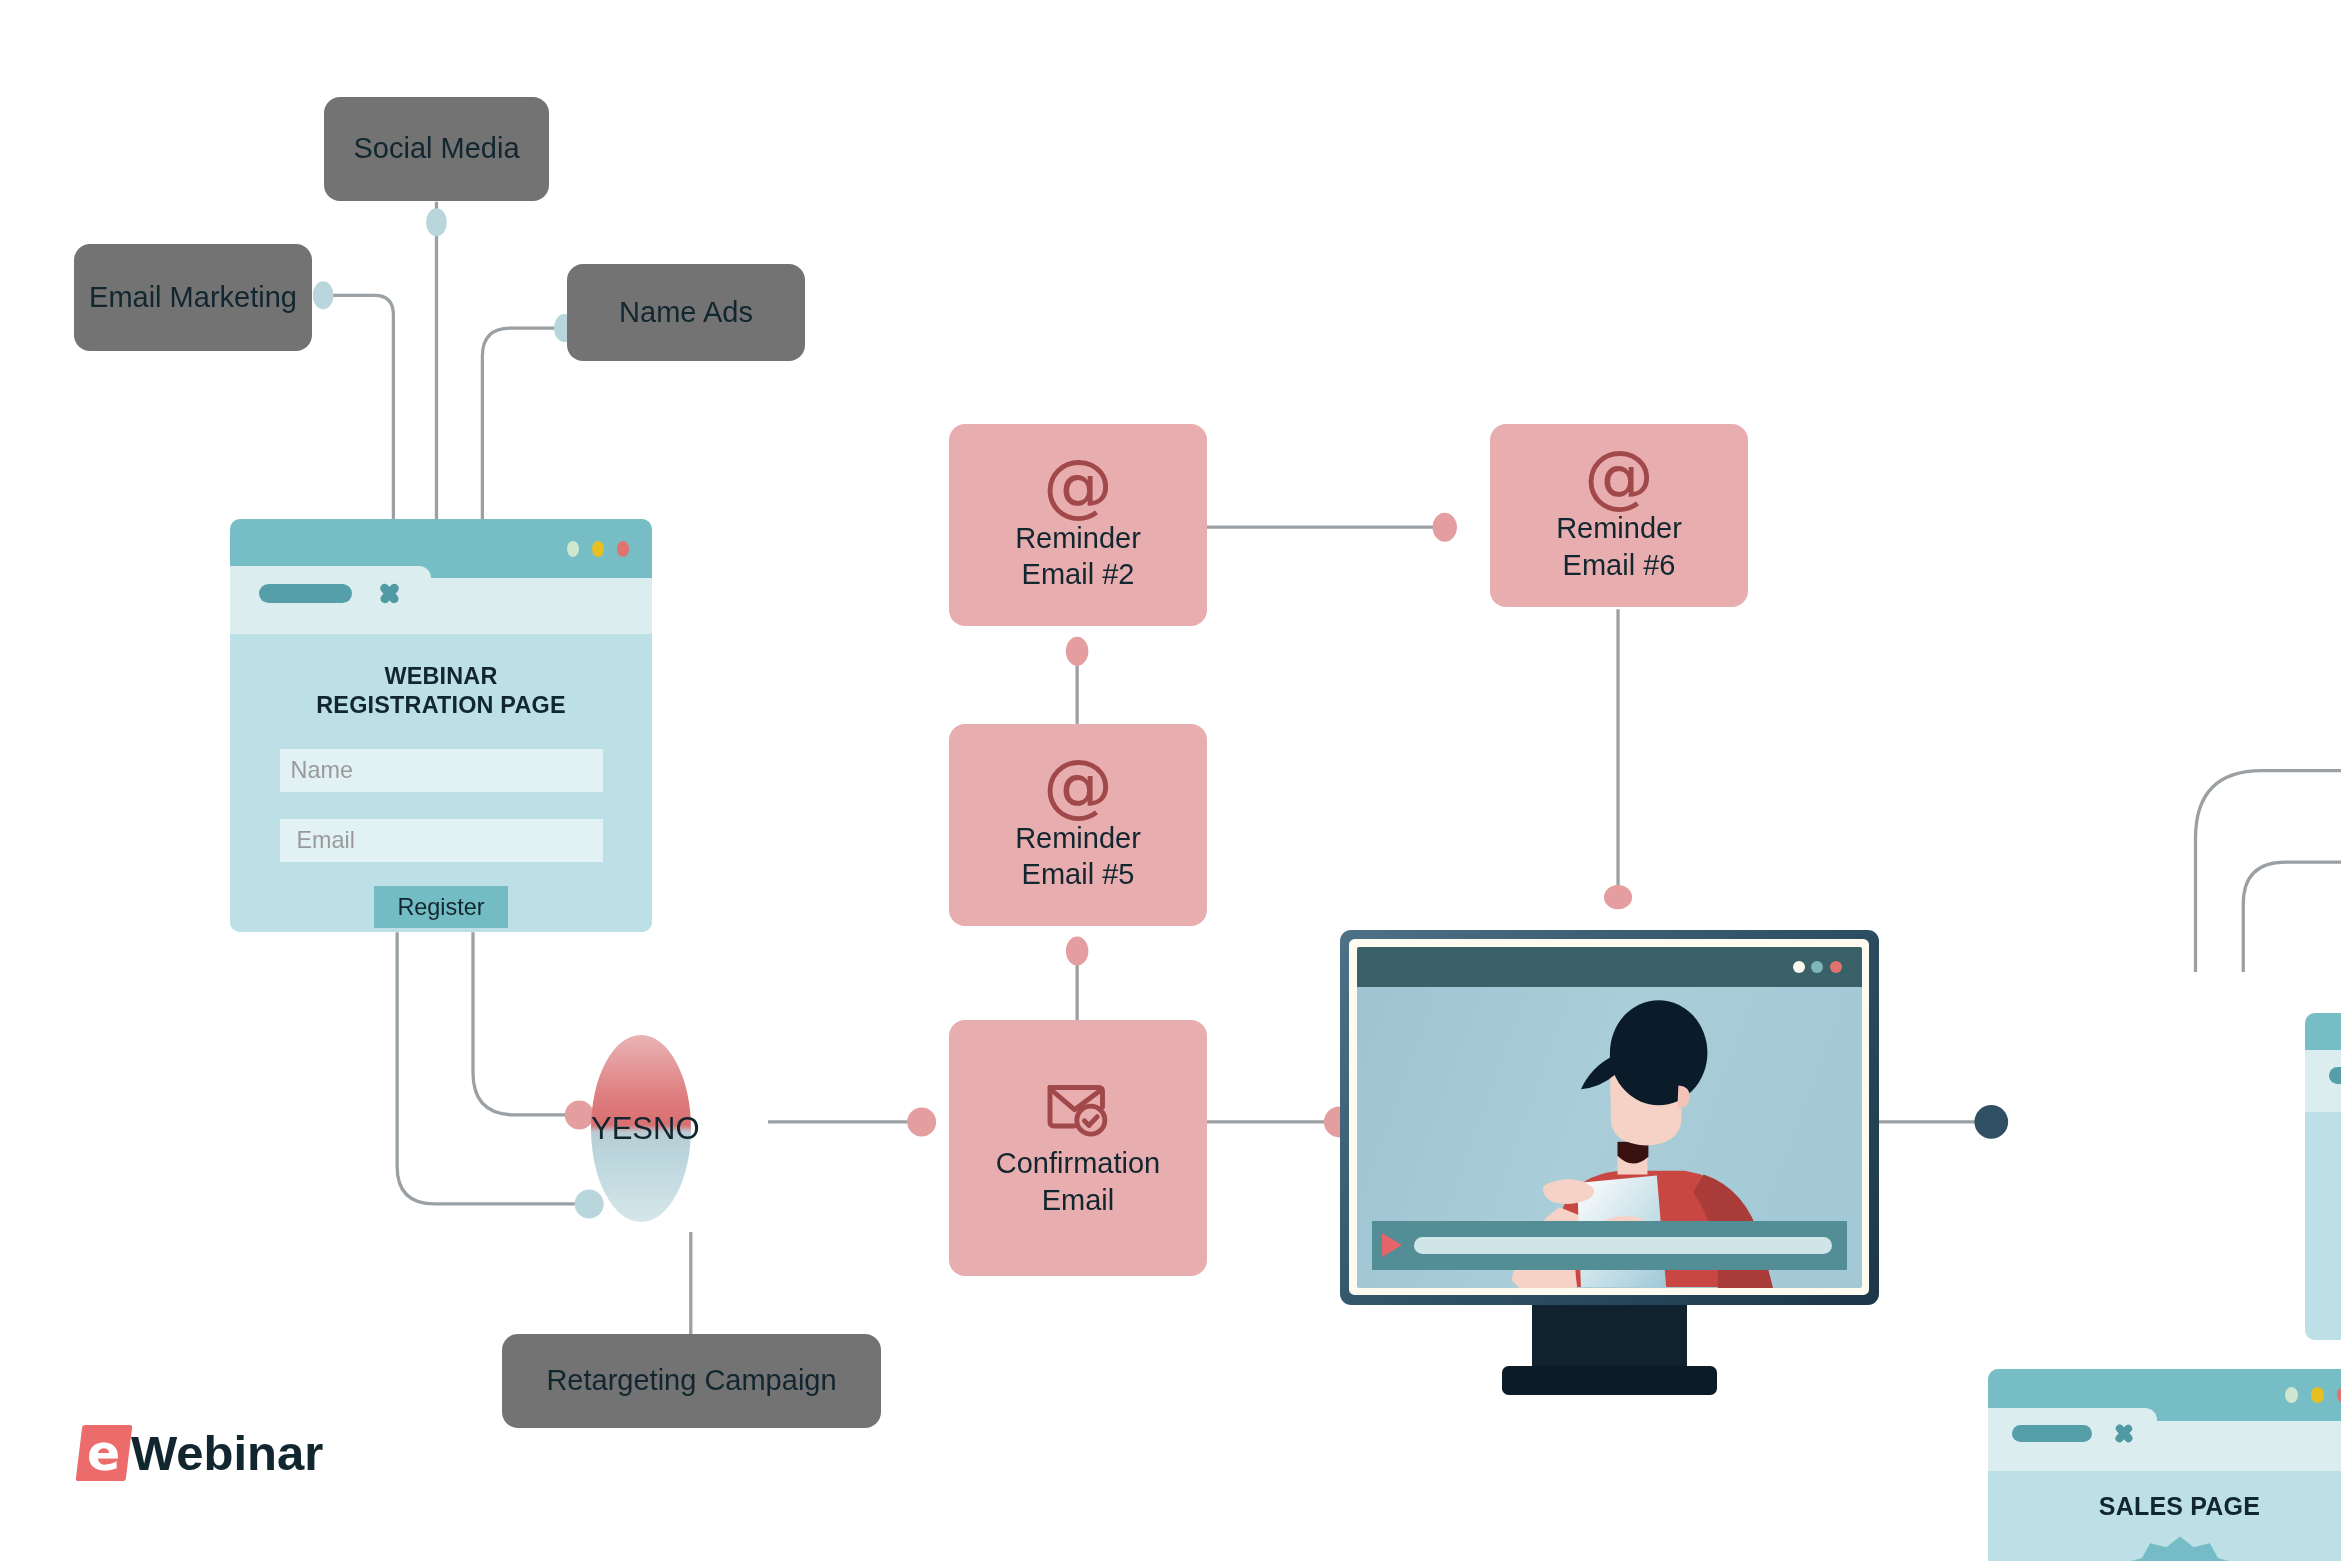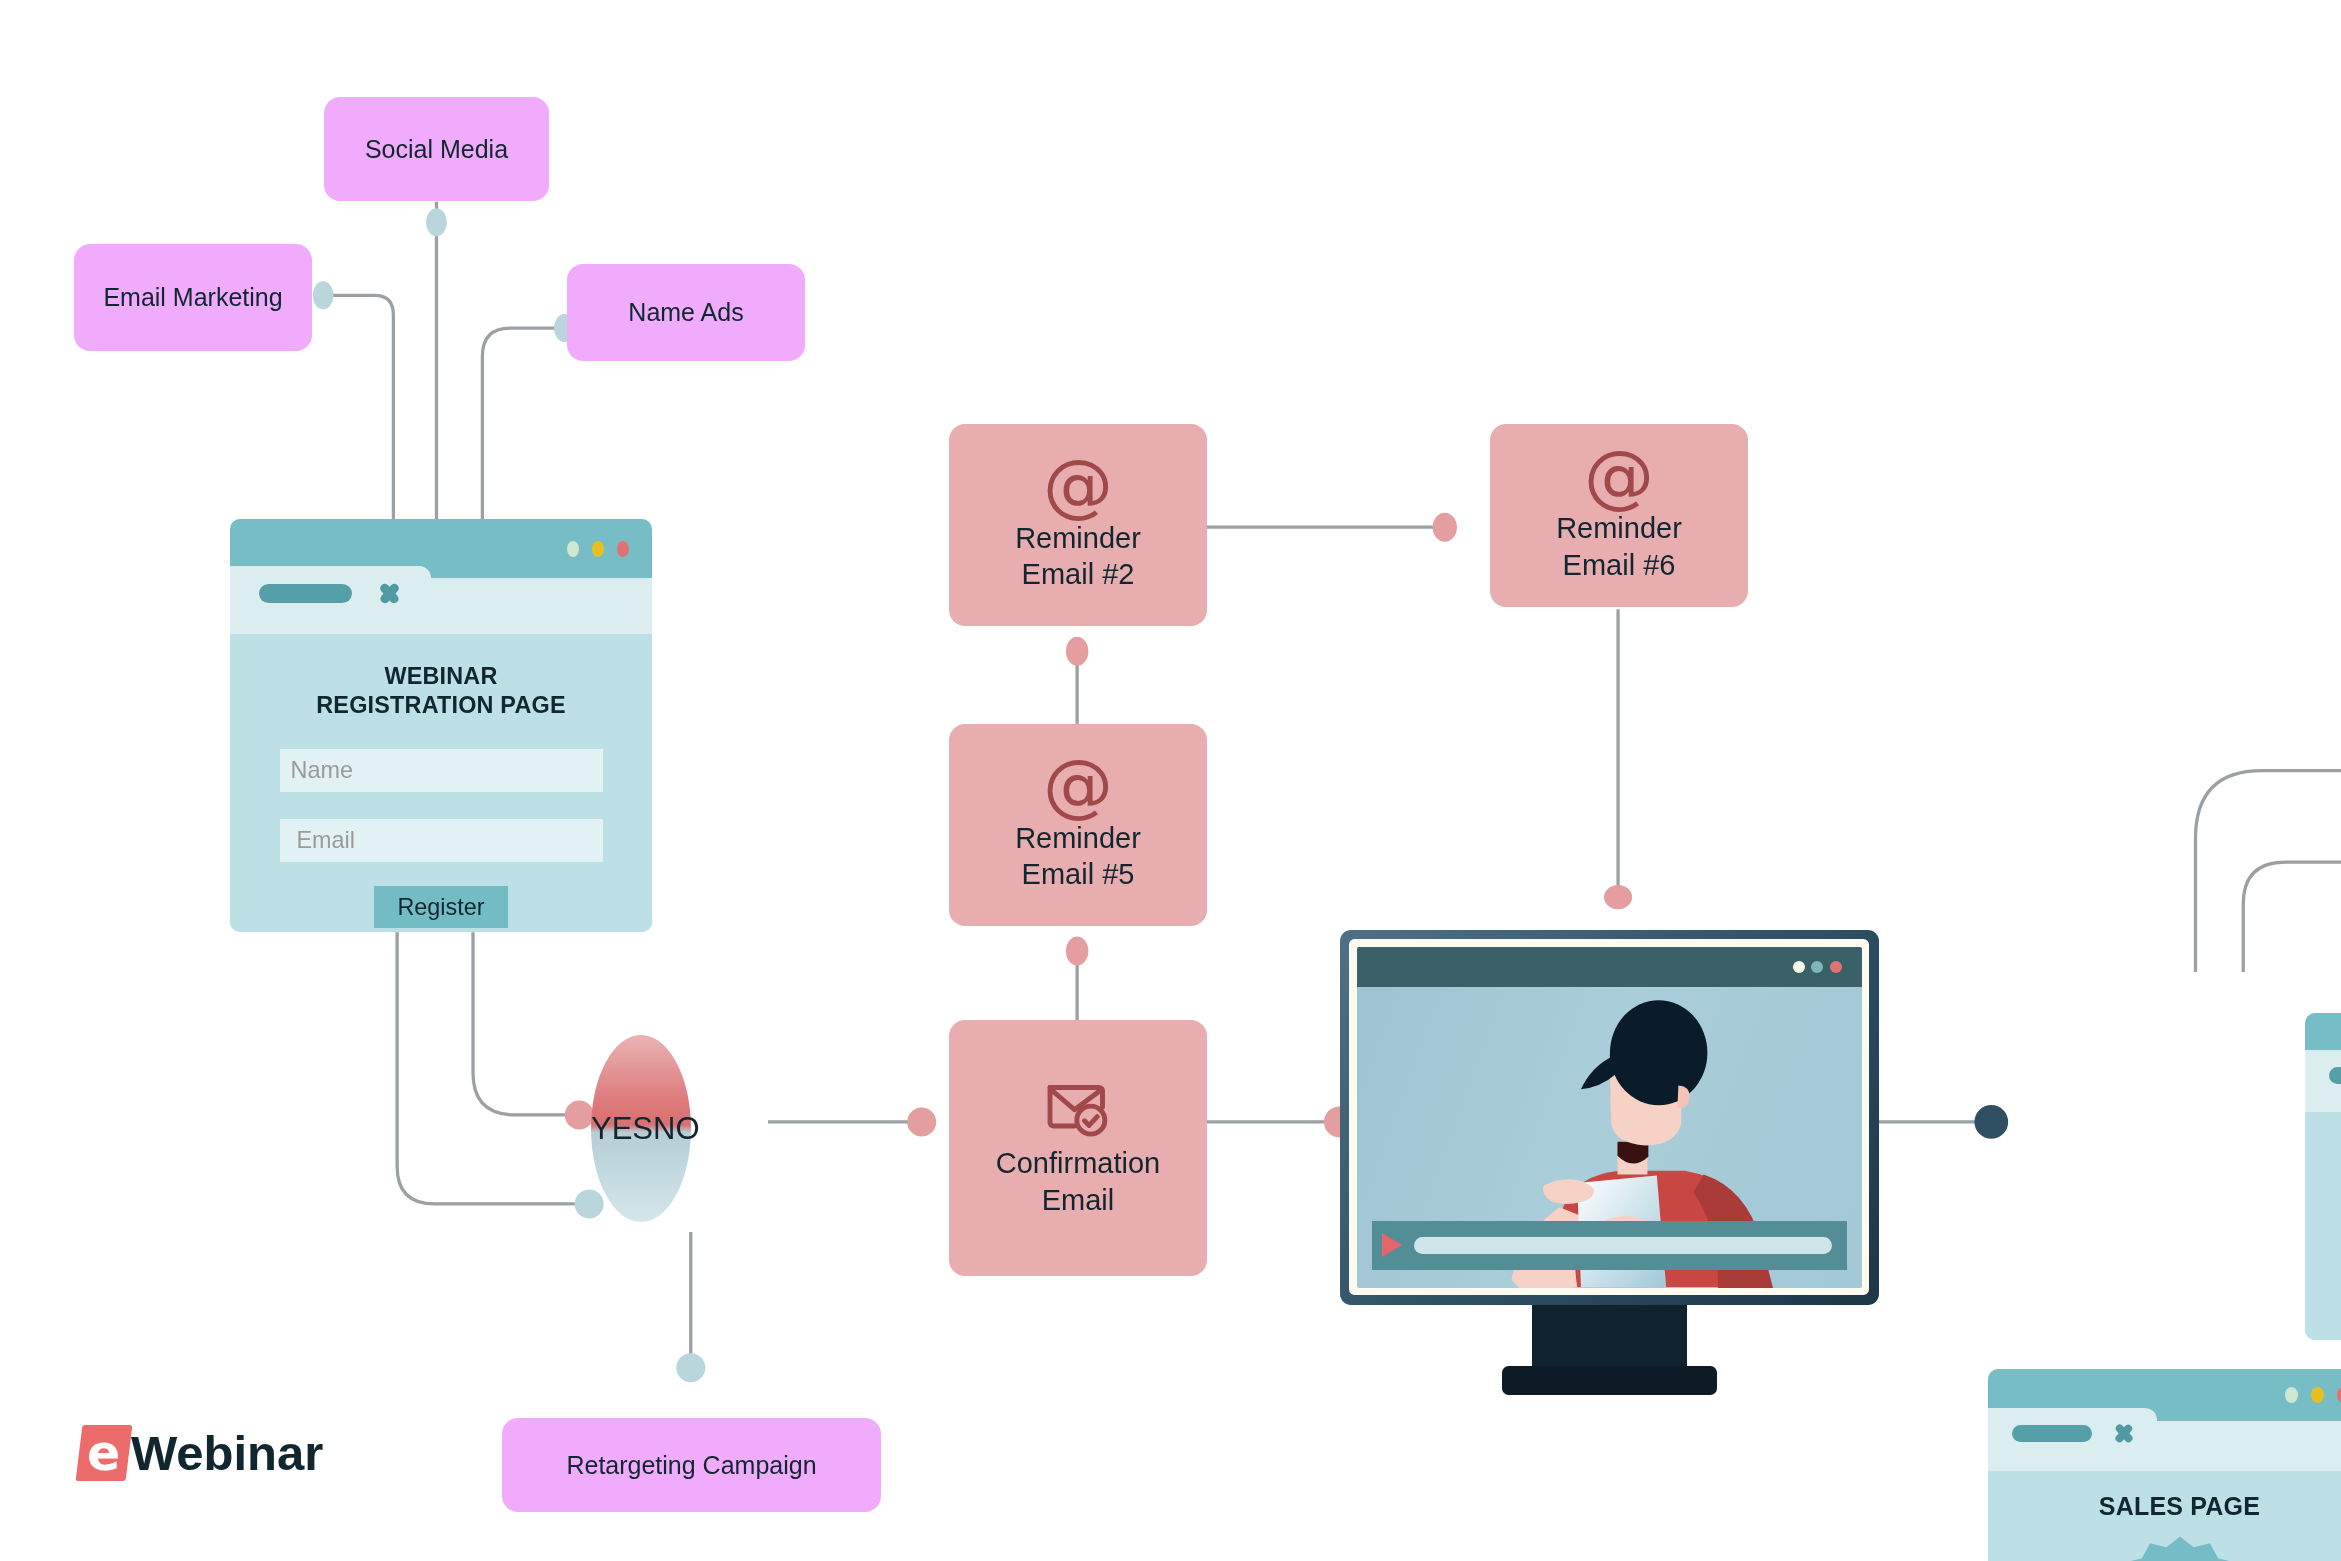--- a/index.html
+++ b/index.html
@@ -10,26 +10,26 @@
     position:relative; overflow:hidden;
   }
   #stage { position:absolute; inset:0; }
 
   svg.wires { position:absolute; left:0; top:0; width:2927px; height:1562px; pointer-events:none; }
 
   .node { position:absolute; }
 
   
   .srcbox {
-    background:#f0abfc;
+    background:#737373;
     border-radius:16px;
     display:flex; align-items:center; justify-content:center;
     text-align:center;
     color:#11262f;
-    font-size:25px; line-height:1.22;
+    font-size:29px; line-height:1.22;
     padding:4.7px 11.2px;
   }
 
   
   .emailbox {
     background:#e8adaf;
     border-radius:16px;
     display:flex; flex-direction:column; align-items:center; justify-content:center;
     text-align:center;
     color:#11262f;
@@ -223,21 +223,21 @@
         <span>Register</span>
       </div>
     </div>
   </div>
 
   <div class="node decision red-top" style="left:591px;top:1035px;width:100px;height:187px;">
     <span>YES</span>
     <span>NO</span>
   </div>
 
-  <div class="node srcbox" style="left:502px;top:1418px;width:379px;height:94px;">
+  <div class="node srcbox" style="left:502px;top:1334px;width:379px;height:94px;">
     <span>Retargeting Campaign</span>
   </div>
 
   <div class="node emailbox" style="left:949px;top:1020px;width:258px;height:256px;">
     <span class="icon">
       <svg width="70" height="61" viewBox="0 0 60 52" fill="none" stroke="#a0484a" stroke-width="4.2" stroke-linecap="round" stroke-linejoin="round">
         <path d="M6 8 h42 a3 3 0 0 1 3 3 v14"></path>
         <path d="M6 8 v30 a3 3 0 0 0 3 3 h18"></path>
         <path d="M6.5 9.5 L27 27 L50.5 9.5"></path>
         <circle cx="41" cy="36" r="12"></circle>

